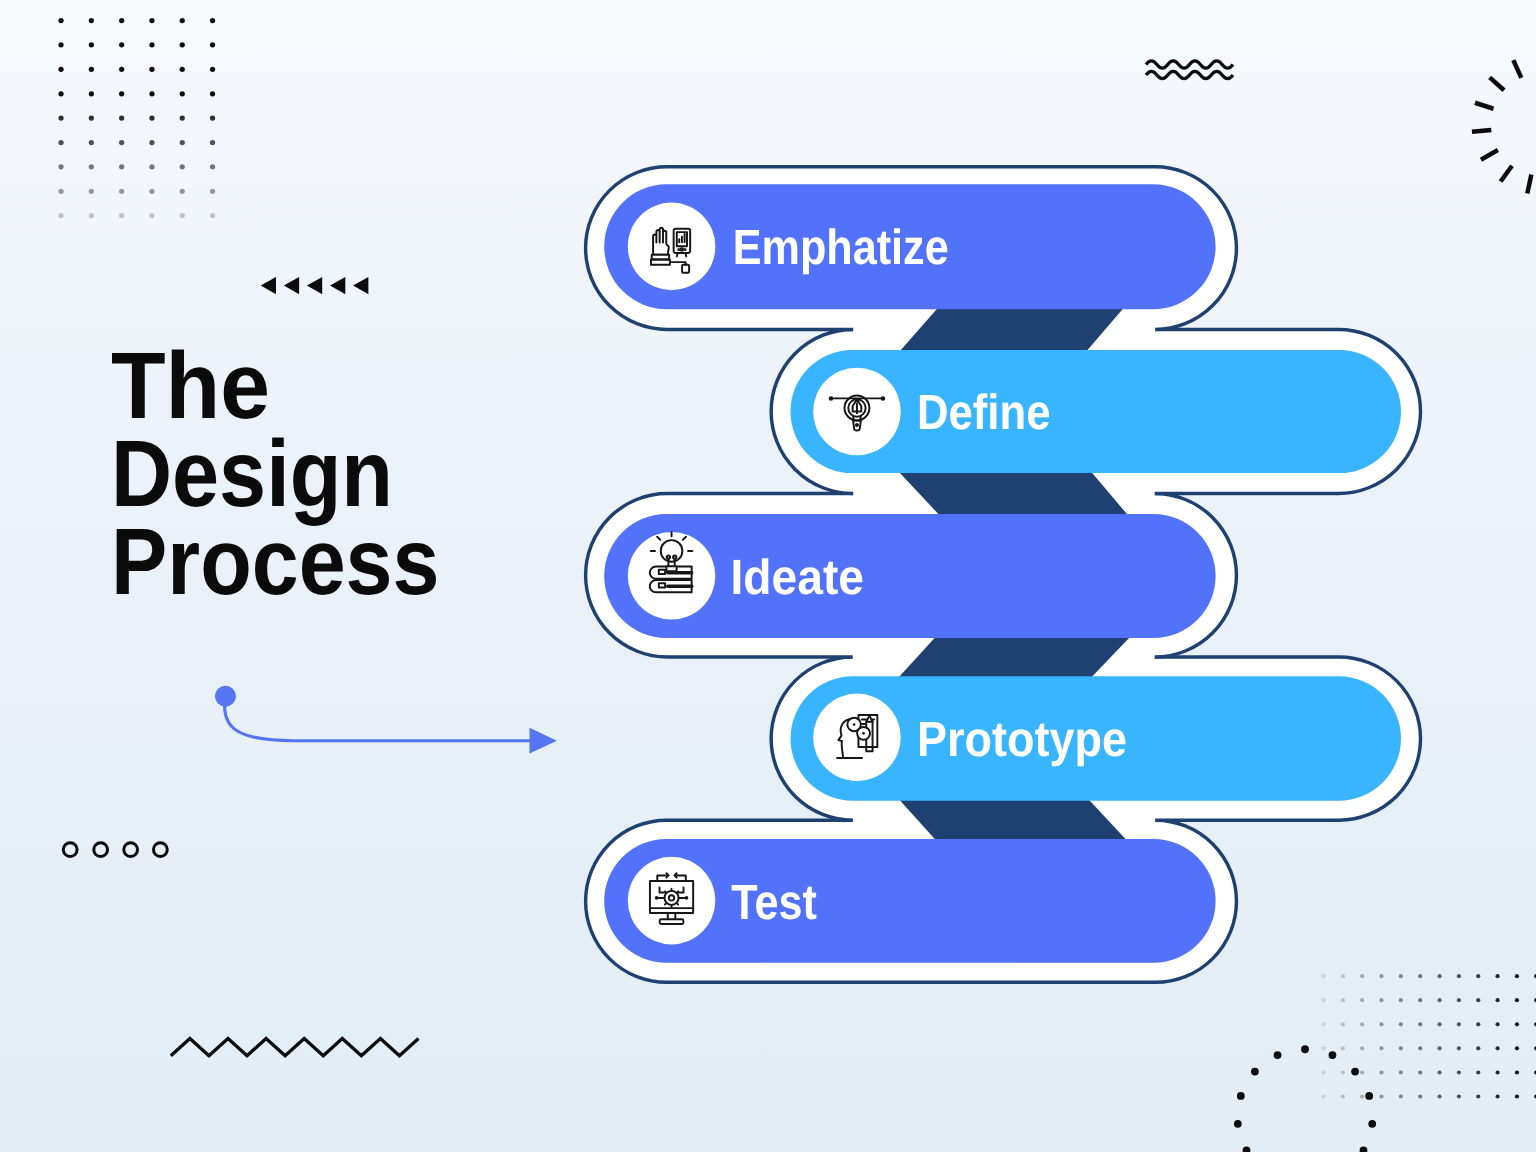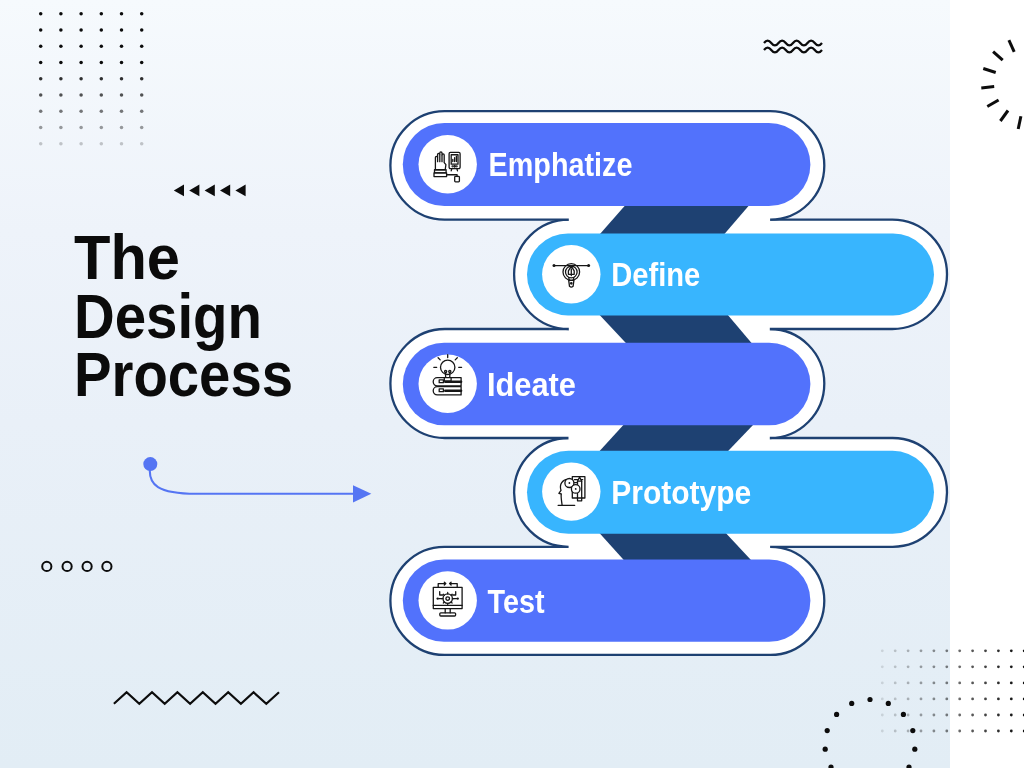--- a/index.html
+++ b/index.html
@@ -1,17 +1,17 @@
 <!DOCTYPE html>
 <html><head>
 <meta charset="utf-8">
 <style>
 html,body{margin:0;padding:0;}
 body{width:1024px;height:768px;overflow:hidden;font-family:"Liberation Sans",sans-serif;}
-#page{position:relative;width:950px;height:768px;background:linear-gradient(180deg,#f6fafd 0%,#eef3fa 30%,#e9f0f8 55%,#e2edf5 100%);}
+#page{position:relative;width:1024px;height:768px;background:linear-gradient(180deg,#f6fafd 0%,#eef3fa 30%,#e9f0f8 55%,#e2edf5 100%);}
 svg{position:absolute;top:0;left:0;}
 </style>
 </head>
 <body>
 <div id="page">
 <svg width="1024" height="768" viewBox="0 0 1024 768">
 
   <g id="dotgrid-tl" fill="#0c0c0c">
         <circle cx="40.7" cy="13.7" r="1.75" opacity="1"></circle>
         <circle cx="60.9" cy="13.7" r="1.75" opacity="1"></circle>

